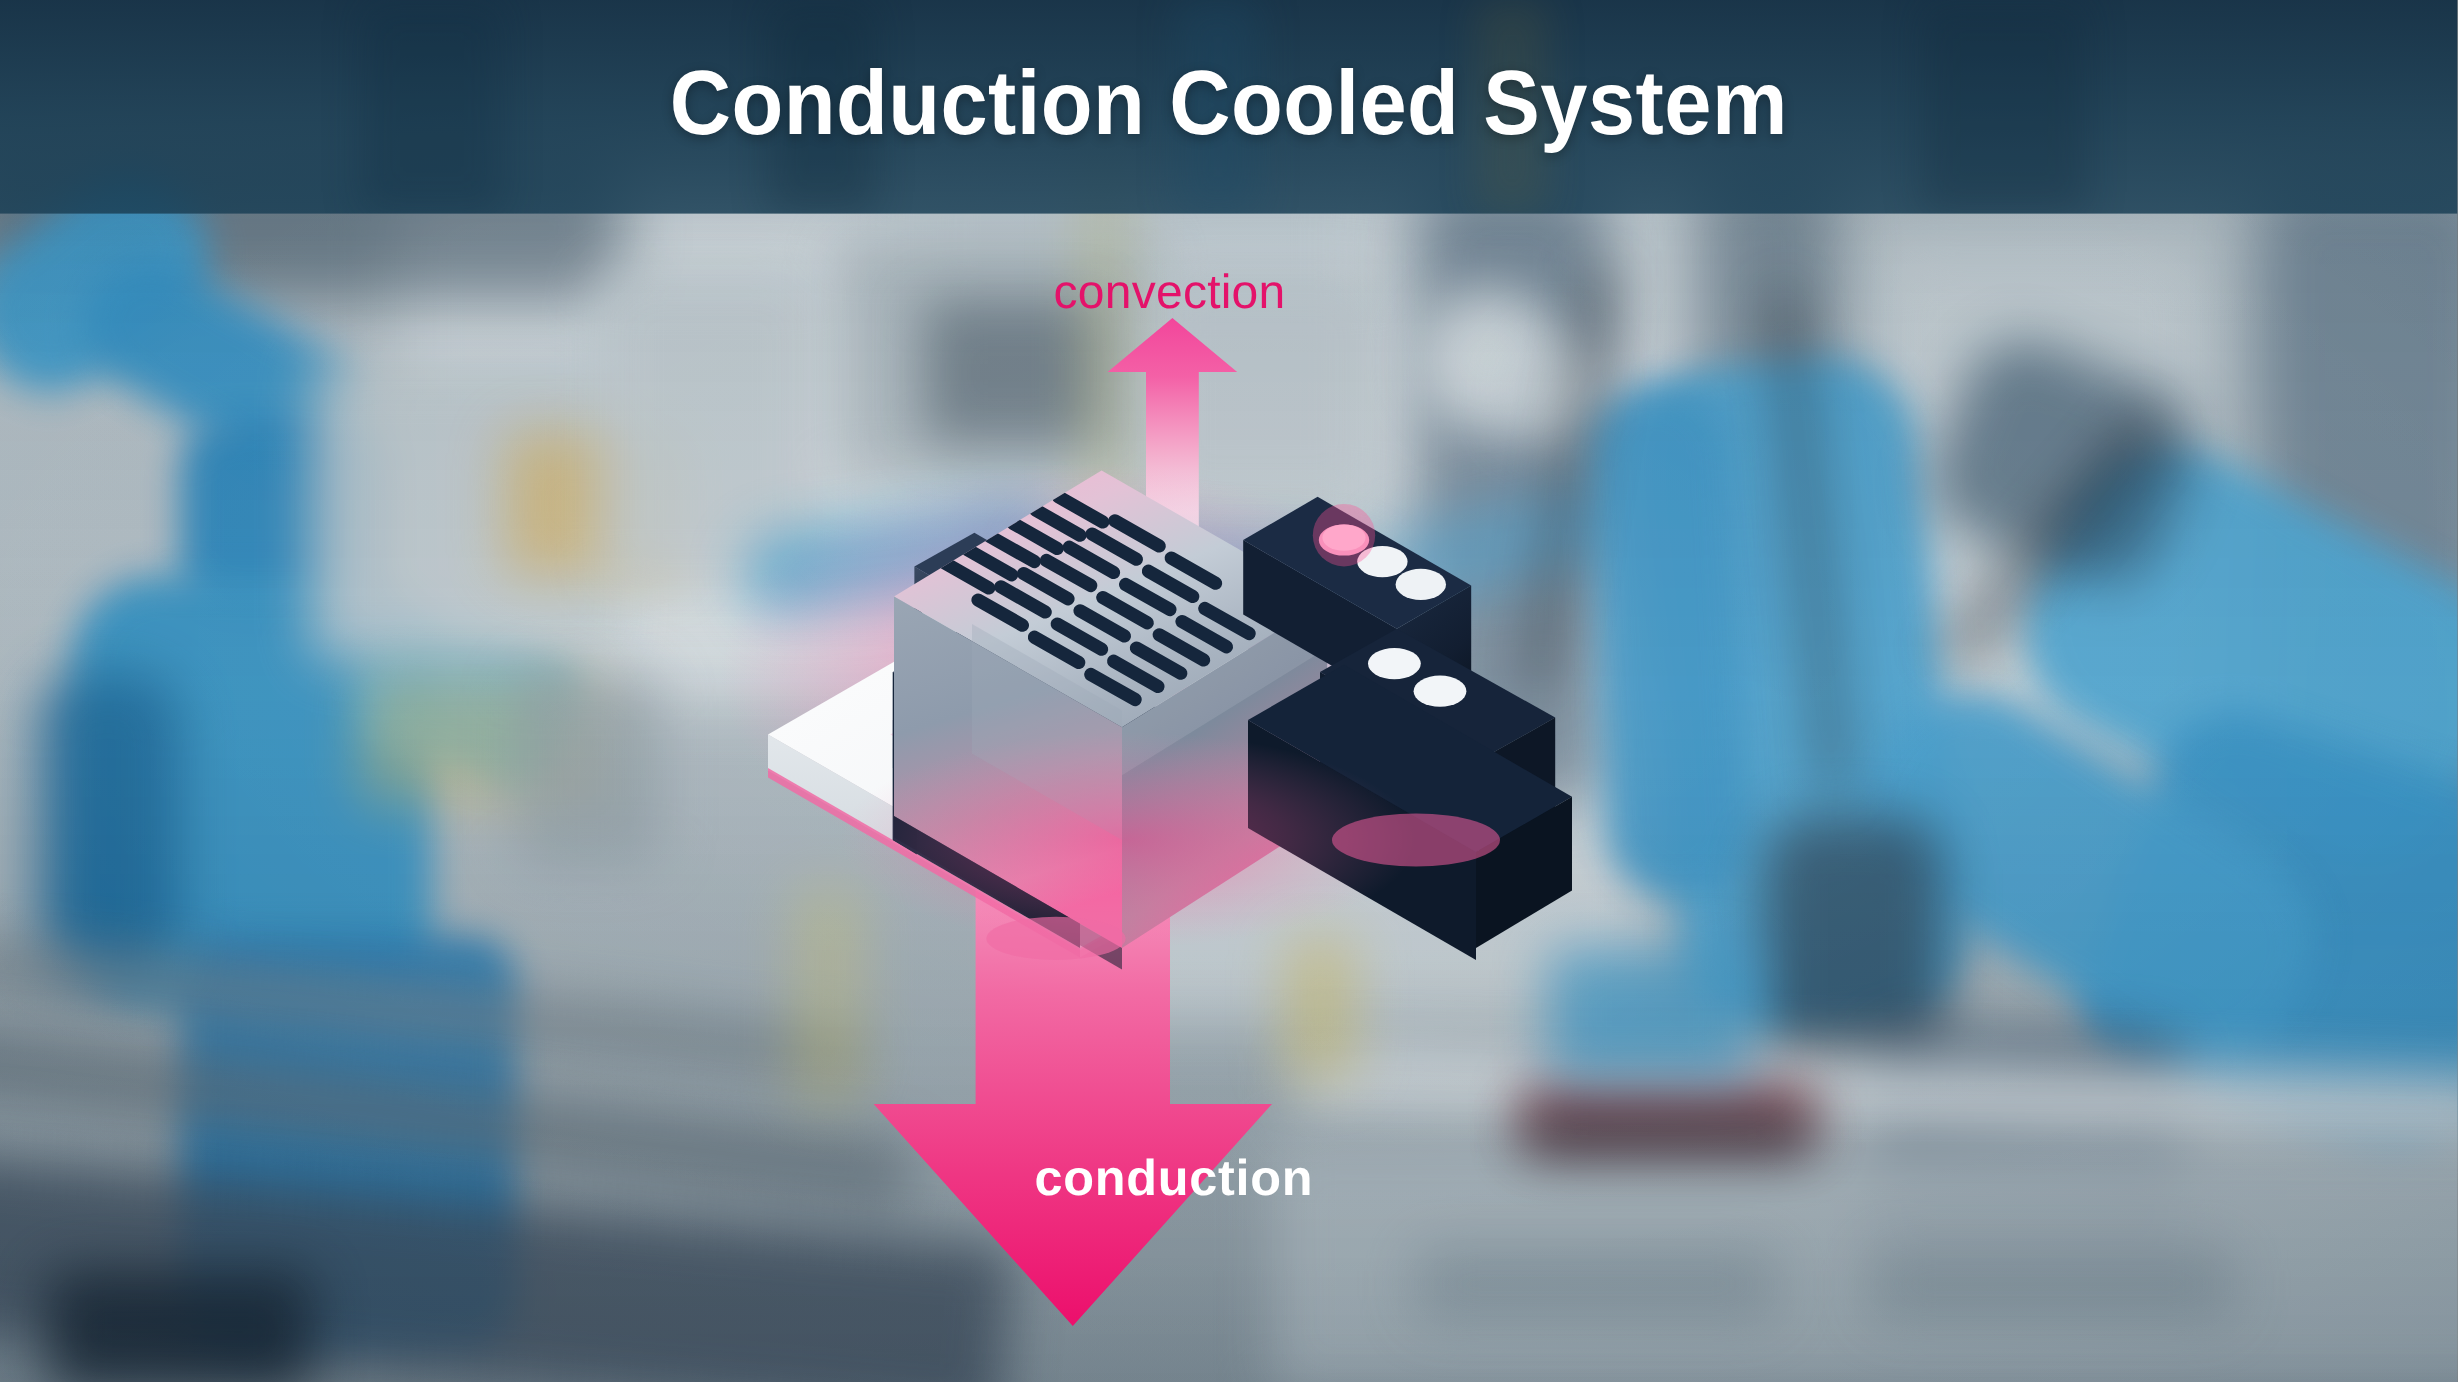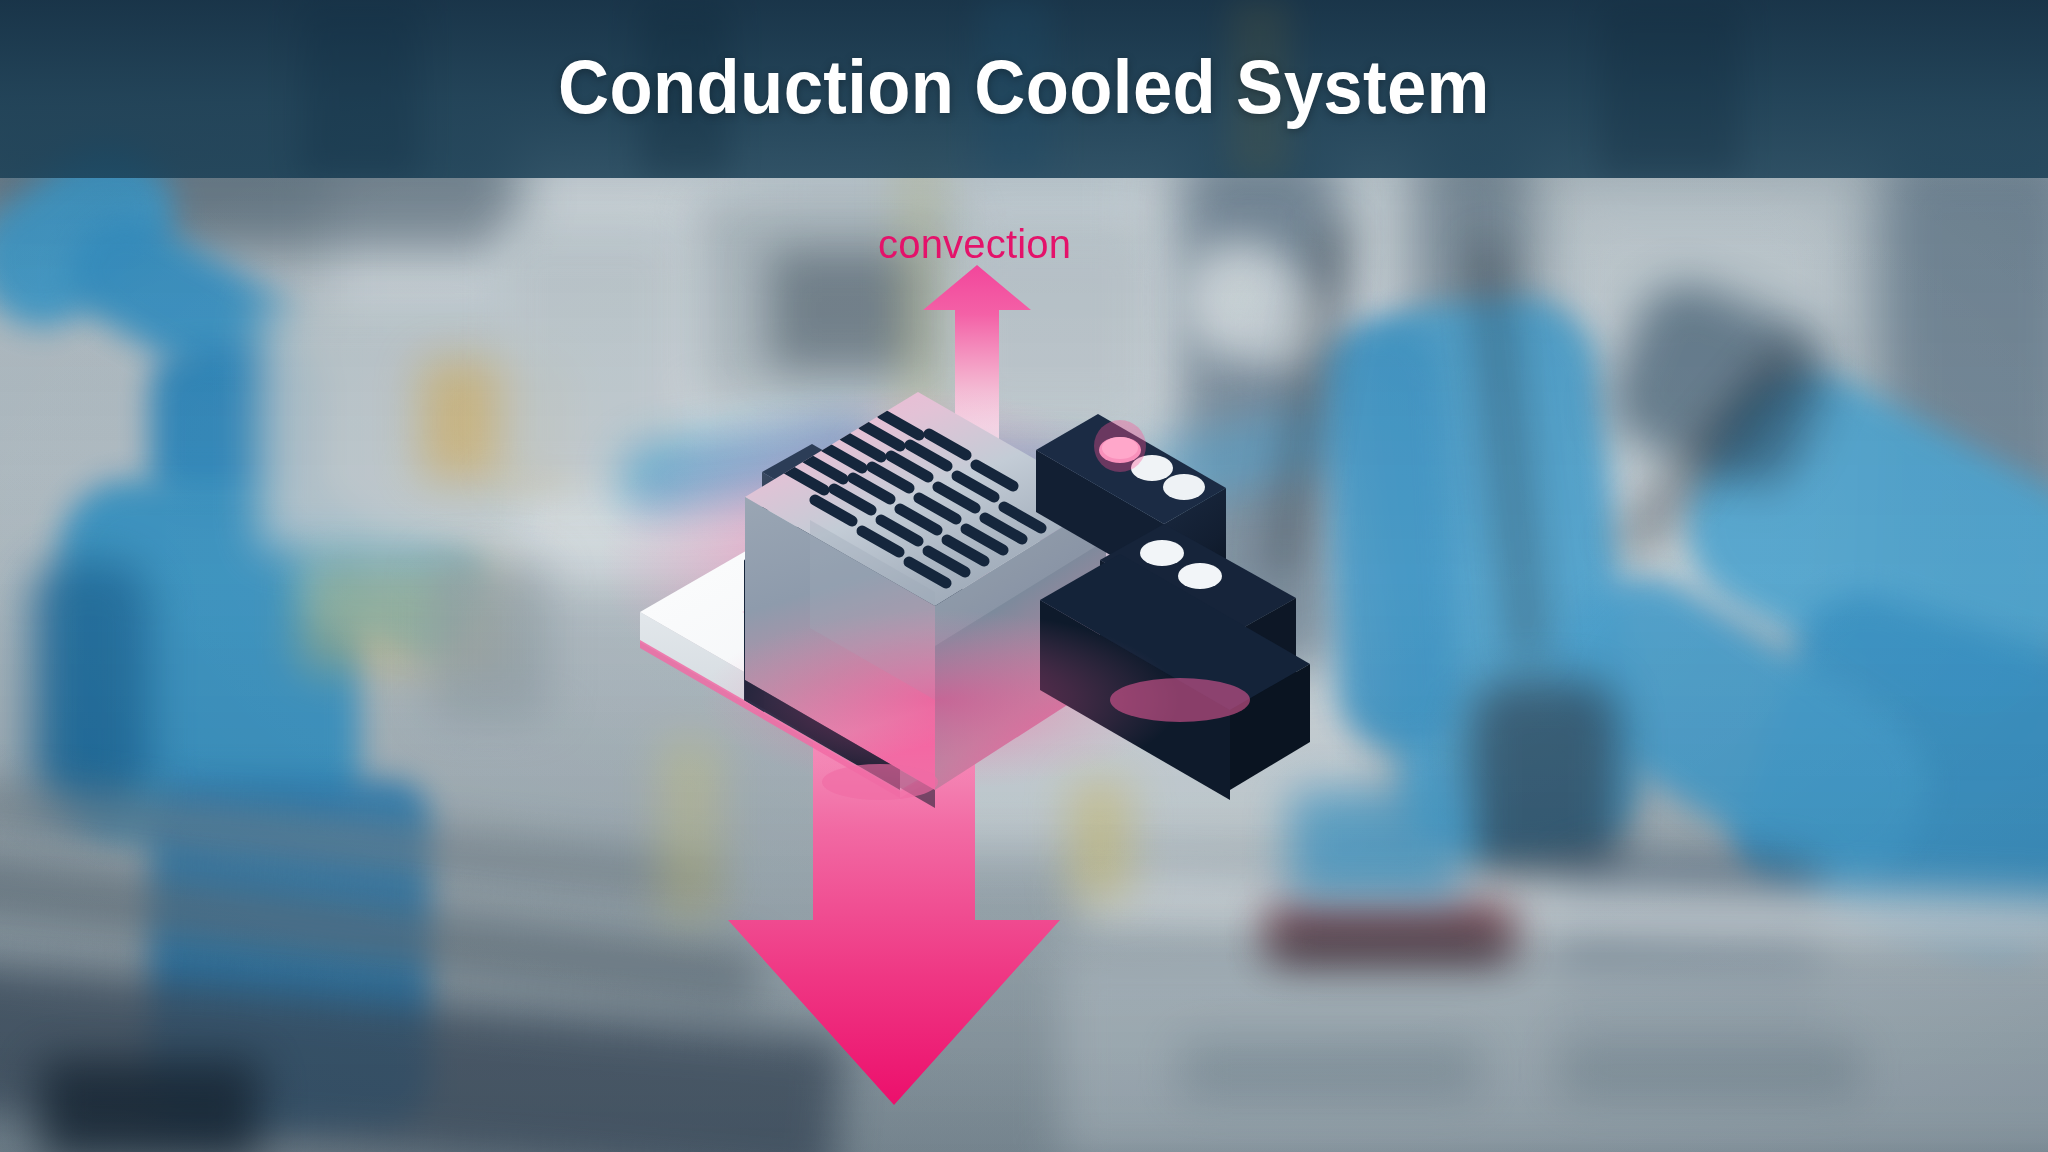--- a/index.html
+++ b/index.html
@@ -463,14 +463,15 @@
     </g>
 
     <ellipse cx="940" cy="700" rx="240" ry="90" fill="url(#gGlow)" opacity=".55"></ellipse>
 
     <ellipse cx="880" cy="782" rx="58" ry="18" fill="#f06ba4" opacity=".65"></ellipse>
     <ellipse cx="1180" cy="700" rx="70" ry="22" fill="#ef5c9c" opacity=".55"></ellipse>
   </svg>
 
   <div class="label-convection">convection</div>
 
+  <div class="label-conduction">conduction</div>
 
 </div>
 
 </body></html>

